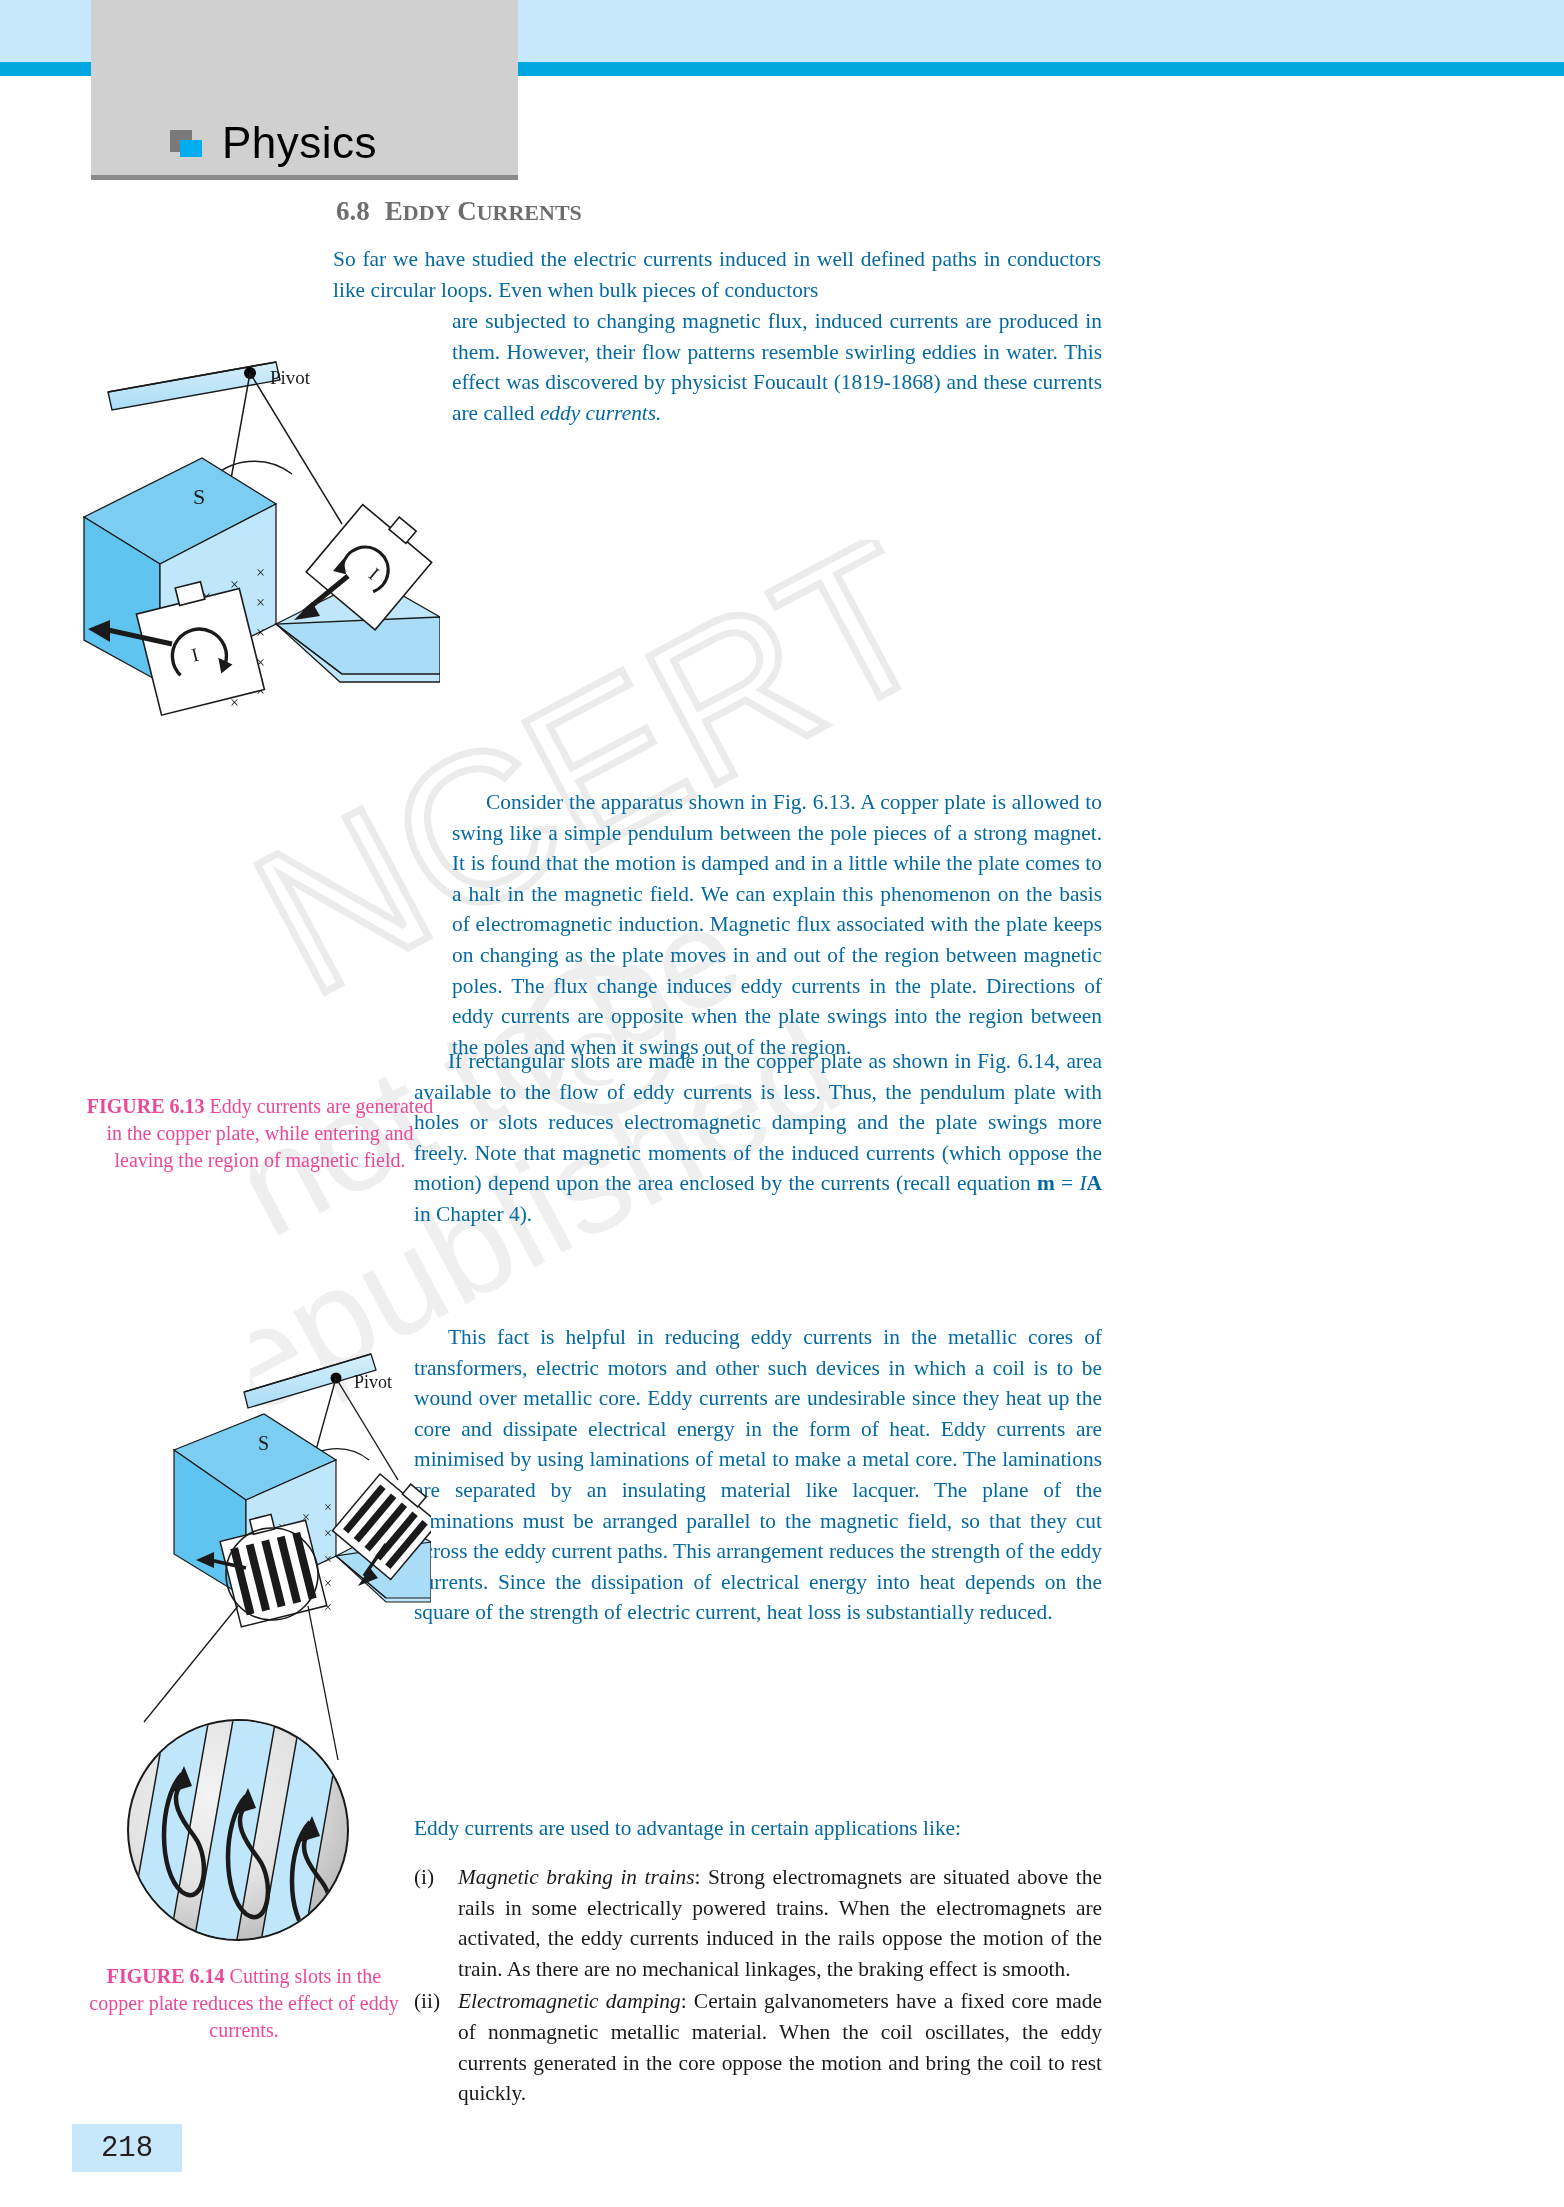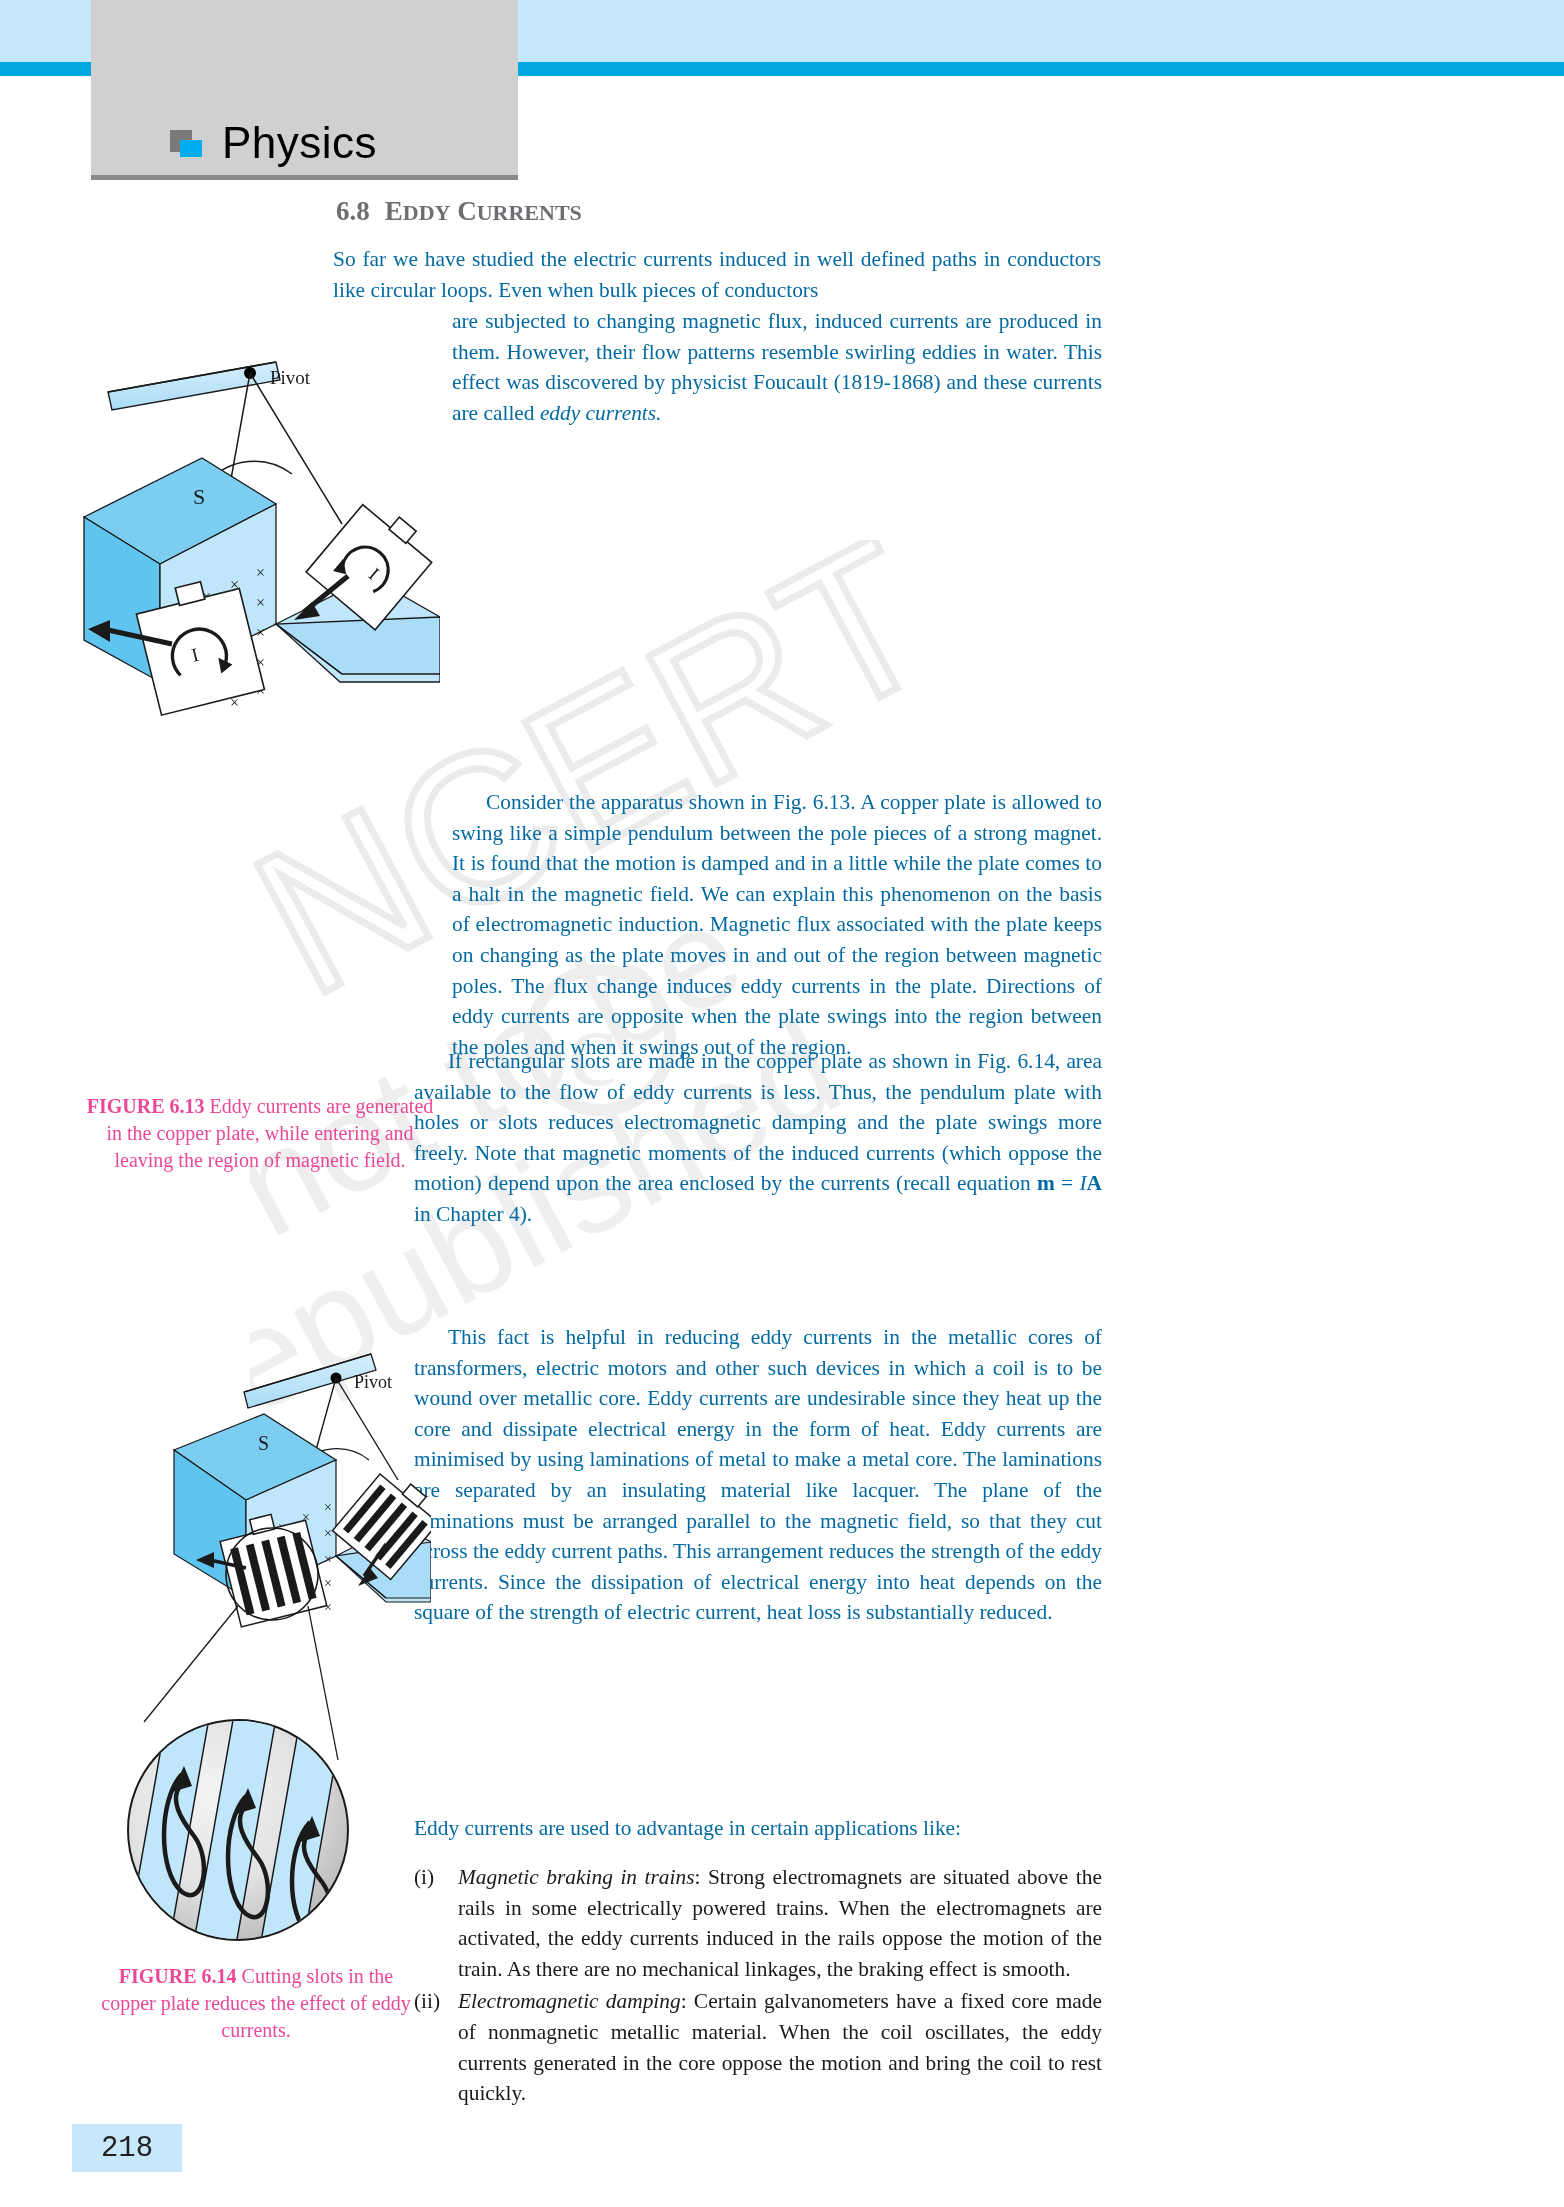--- a/index.html
+++ b/index.html
@@ -87,21 +87,21 @@
   
   .fig-caption {
     position:absolute;
     color:#ec4899;
     font-family:"Liberation Serif", serif;
     font-size:20px;
     line-height:27px;
     text-align:center;
   }
   #caption-613 { left:84px; top:1093px; width:352px; }
-  #caption-614 { left:96px; top:1963px; width:320px; }
+  #caption-614 { left:84px; top:1963px; width:320px; }
   .fig-caption .lead { font-weight:bold; }
 
   
   #page-number-box {
     position:absolute; left:72px; top:2124px; width:110px; height:48px;
     background:#c7e8fa;
     display:flex; align-items:center; justify-content:center;font-family:Liberation Mono, monospace;
   }
   #page-number-box span { font-size:29px; color:#231f20; }
 

